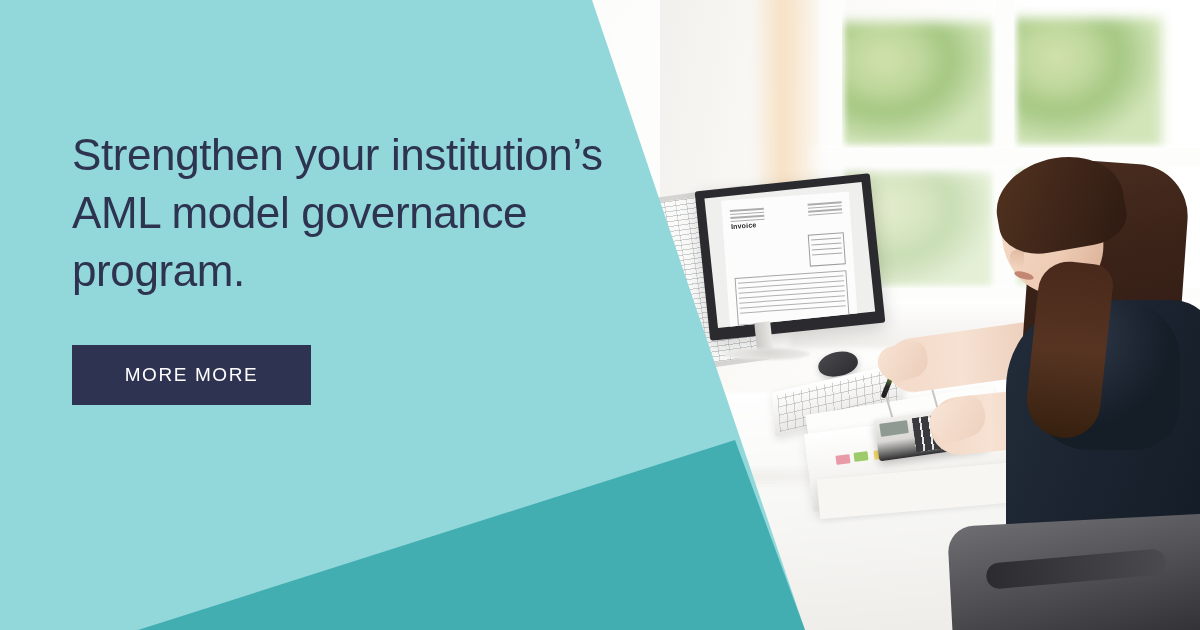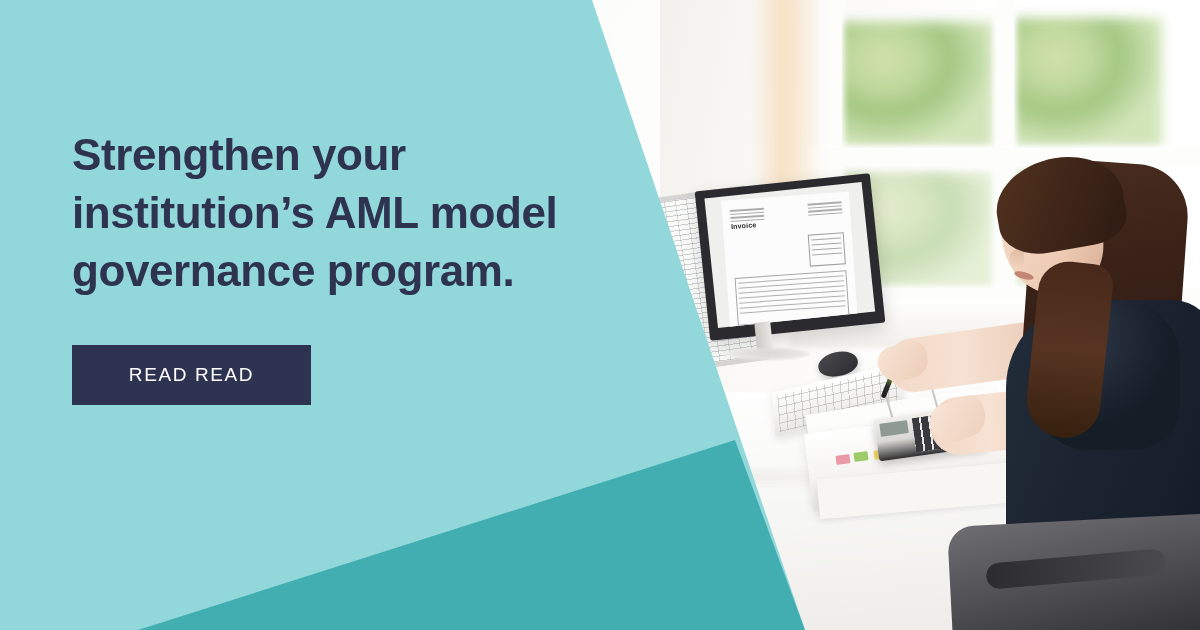--- a/index.html
+++ b/index.html
@@ -355,21 +355,21 @@
 
   
   .content {
     position:absolute; left:72px; top:0; width:560px; height:630px;
   }
   .headline {
     position:absolute; top:126px; left:0;
     width:560px;
     font-size:44px;
     line-height:58px;
-    font-weight:700;
+    font-weight:400;
     color:#2e3350;
     letter-spacing:-0.4px;
   }
   .cta {
     position:absolute; left:0; top:345px;
     width:239px; height:60px;
     background:#2f3352;
     border:none;
     color:#ffffff;
     font-family:"Liberation Sans", sans-serif;
@@ -488,16 +488,16 @@
     <div class="chair-arm"></div>
 
     <div class="photo-blur"></div>
   </div>
 
   <div class="teal-light"></div>
   <div class="teal-dark"></div>
 
   <div class="content">
     <h1 class="headline">Strengthen your institution’s AML model governance program.</h1>
-    <button class="cta">READ READ</button>
+    <button class="cta">MORE MORE</button>
   </div>
 
 </div>
 
 </body></html>

